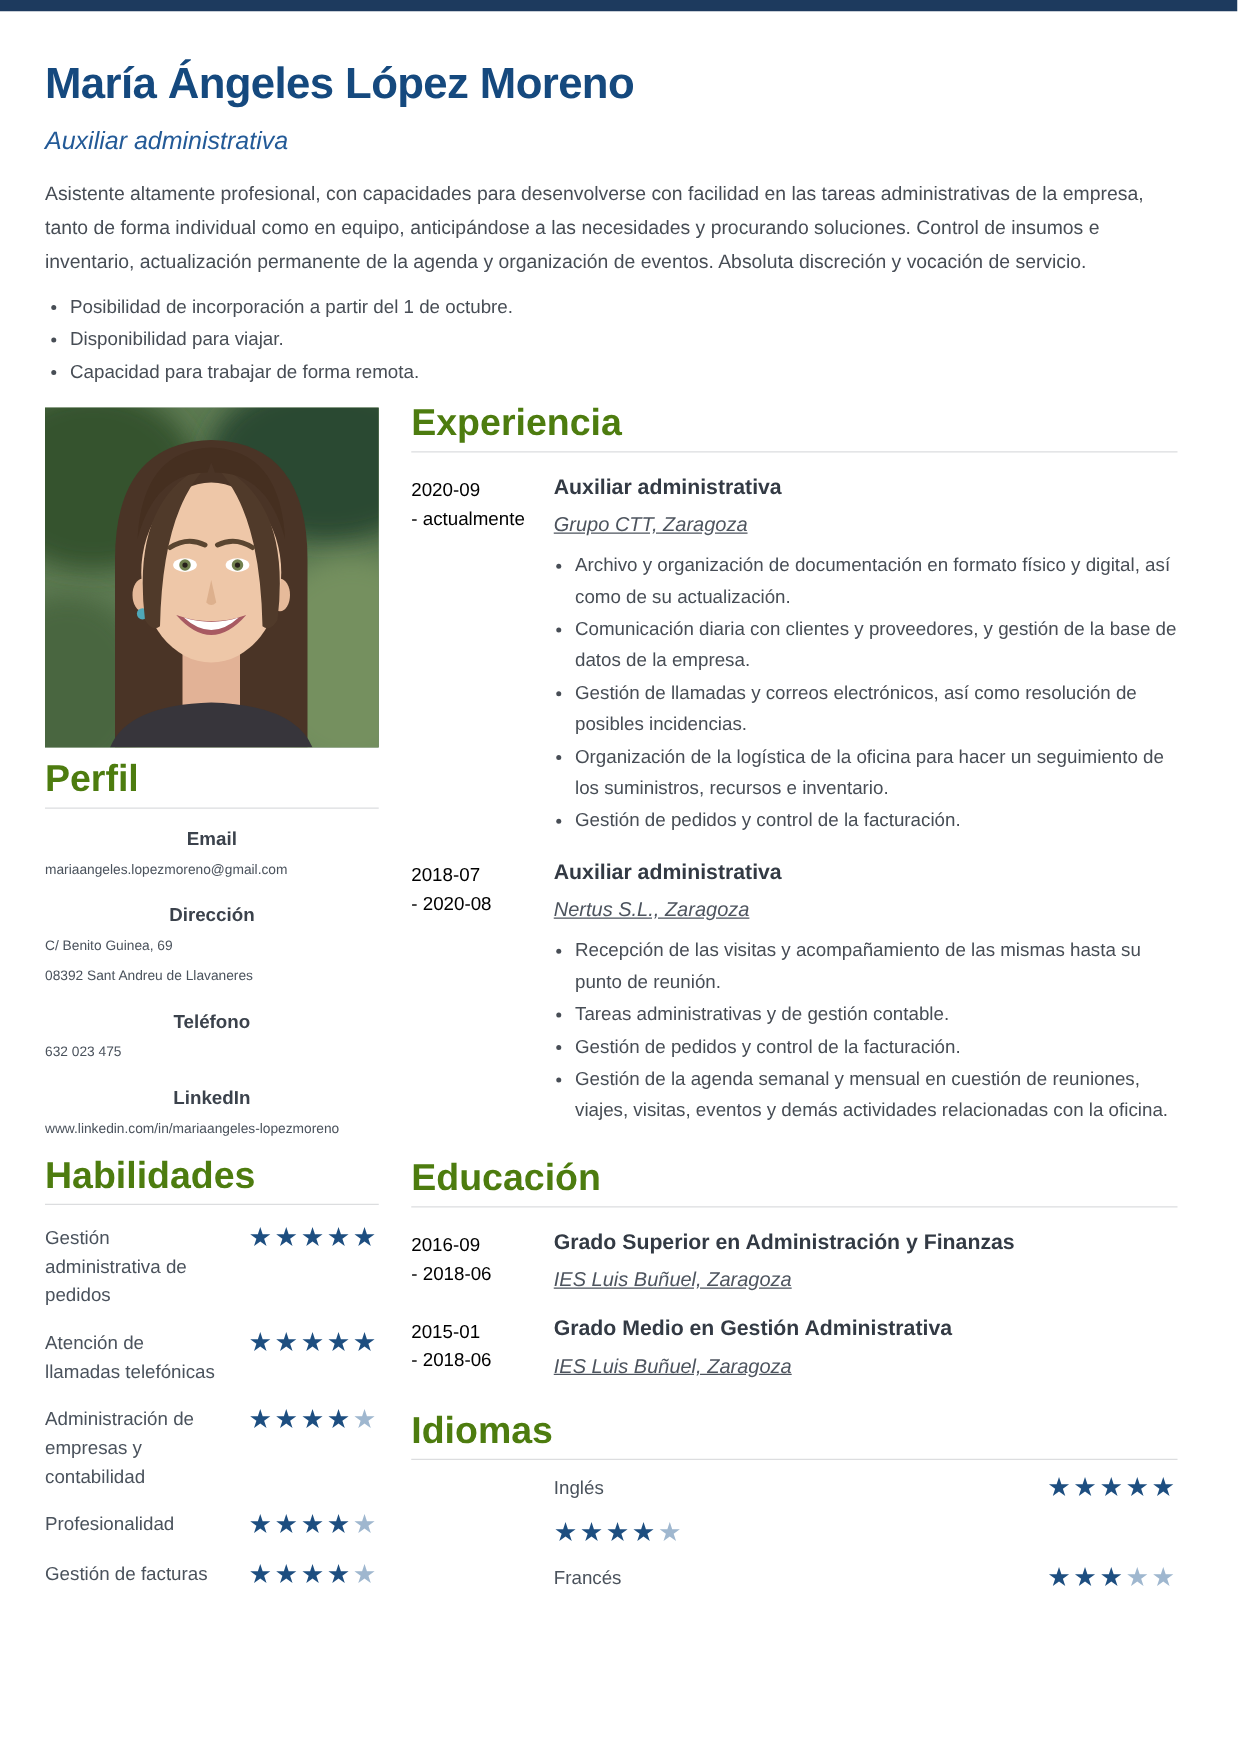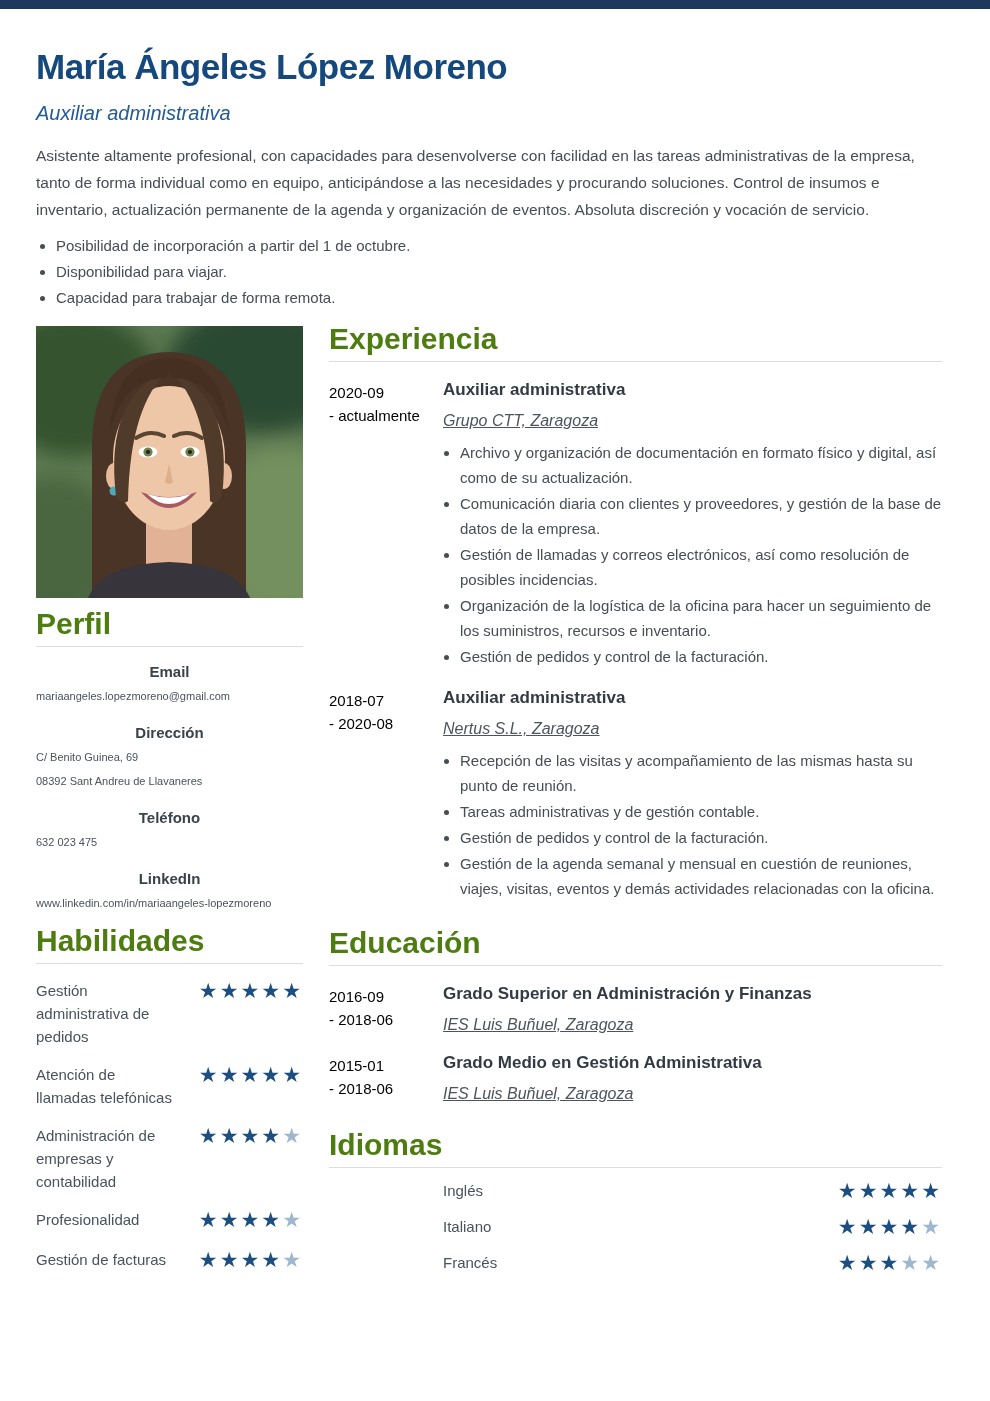--- a/index.html
+++ b/index.html
@@ -230,21 +230,20 @@
         </div>
       </div>
 
       <h2 class="section-title mt-sec">Idiomas</h2>
 
       <div class="lang-row">
         <div class="lang-label">Inglés</div>
         <div class="stars"><span class="star filled">★</span><span class="star filled">★</span><span class="star filled">★</span><span class="star filled">★</span><span class="star filled">★</span></div>
       </div>
       <div class="lang-row">
-        <div class="lang-label">Italiano</div>
         <div class="stars"><span class="star filled">★</span><span class="star filled">★</span><span class="star filled">★</span><span class="star filled">★</span><span class="star empty">★</span></div>
       </div>
       <div class="lang-row">
         <div class="lang-label">Francés</div>
         <div class="stars"><span class="star filled">★</span><span class="star filled">★</span><span class="star filled">★</span><span class="star empty">★</span><span class="star empty">★</span></div>
       </div>
 
     </div>
   </div>
 </div>

